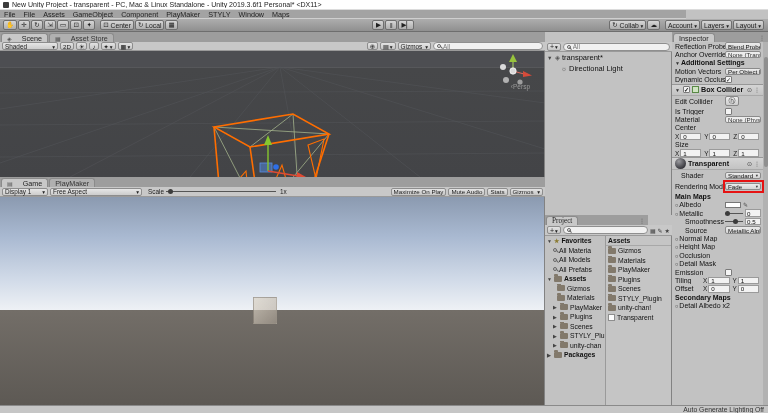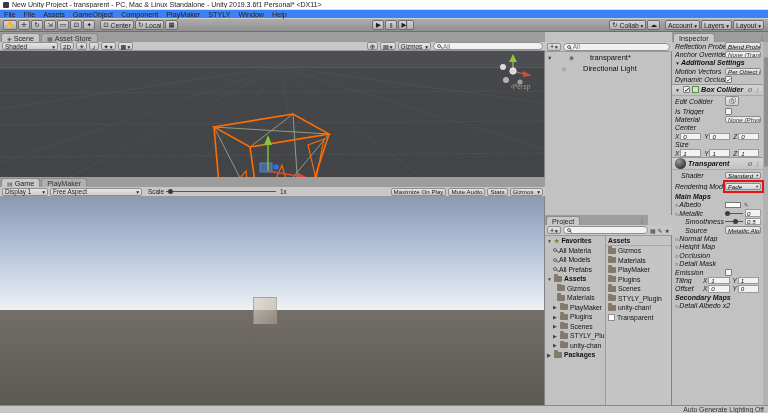--- a/index.html
+++ b/index.html
@@ -5,21 +5,21 @@
   * { margin:0; padding:0; box-sizing:border-box; }
   html,body { width:768px; height:413px; overflow:hidden; background:#c2c2c2;
     font-family:"Liberation Sans", sans-serif; -webkit-font-smoothing:antialiased; }
   #app { position:relative; width:768px; height:413px; }
 
   
   .titlebar { position:absolute; left:0; top:0; width:768px; height:10px; background:#ffffff;
     display:flex; align-items:center; gap:3px; padding:0 3px; border-bottom:1px solid #dcdcdc; }
   .unity-ic { width:6px; height:6px; background:#3c3c3c; border-radius:1px; flex-shrink:0; }
   .titletxt { font-size:7px; color:#222; white-space:nowrap; overflow:hidden; }
-  .menubar { position:absolute; left:0; top:10px; width:768px; height:9px; background:#3b82f6;
+  .menubar { position:absolute; left:0; top:10px; width:686px; height:9px; background:#a3a3a3;
     display:flex; align-items:center; gap:8px; padding:0 4px; border-bottom:1px solid #cfcfcf; }
   .menubar span { font-size:7.2px; color:#222; white-space:nowrap; }
 
   
   .toolbar { position:absolute; left:0; top:19px; width:768px; height:13px;
     background:linear-gradient(#adadad,#8f8f8f); border-bottom:1px solid #6e6e6e;
     display:flex; align-items:center; padding:0 3px; }
   .tbtn { height:10px; min-width:12px; background:linear-gradient(#d6d6d6,#aeaeae);
     border:1px solid #6f6f6f; border-radius:2px; display:flex; align-items:center; justify-content:center;
     font-size:6.5px; color:#222; padding:0 2px; margin-right:1px; white-space:nowrap; }
@@ -32,21 +32,21 @@
   .i-caret::before{content:"\25BE"; font-size:5.5px;} .i-sun::before{content:"\2600";}
   .i-audio::before{content:"\266A";} .i-fx::before{content:"\2726";} .i-grid::before{content:"\25A6";}
   .i-cam::before{content:"\25A4";} .i-light::before{content:"\263C";} .i-cube3::before{content:"\25A7";}
   .i-scene::before{content:"\25C8";} .i-dots::before{content:"\22EE";} .i-pick::before{content:"\2299";}
   .i-pencil::before{content:"\270E";} .i-tool::before{content:"\2719";} .i-star::before{content:"\2605";}
 
   
   .tabstrip { position:absolute; background:#9d9d9d; display:flex; align-items:flex-end; padding:0 1px; }
   .tab { height:9px; background:#c8c8c8; border:1px solid #8b8b8b; border-bottom:none;
     border-radius:3px 3px 0 0; font-size:7.2px; color:#222; display:flex; align-items:center;
-    gap:2px; padding:0 5px; margin-right:1px; white-space:nowrap; }
+    gap:10px; padding:0 5px; margin-right:1px; white-space:nowrap; }
   .tab.inactive { background:#b0b0b0; color:#333; }
   .tab .tic { font-size:6px; color:#555; }
   .subbar { position:absolute; background:#c8c8c8; border-bottom:1px solid #9a9a9a;
     display:flex; align-items:center; padding:0 2px; gap:2px; }
   .sbtn { height:8px; background:linear-gradient(#e3e3e3,#c6c6c6); border:1px solid #8d8d8d;
     border-radius:2px; font-size:6.2px; color:#222; display:flex; align-items:center; padding:0 2px; gap:1px; }
   .dd2 { height:8px; background:linear-gradient(#e6e6e6,#cccccc); border:1px solid #8d8d8d;
     border-radius:2px; font-size:6.4px; color:#222; display:flex; align-items:center;
     justify-content:space-between; padding:0 2px; gap:3px; white-space:nowrap; }
   .search { height:8px; background:#f1f1f1; border:1px solid #8f8f8f; border-radius:4px;
@@ -77,49 +77,49 @@
     background:linear-gradient(#736e68, #5d5954); }
   .game-cube { position:absolute; left:253px; top:100px; width:24px; height:27px;
     background:linear-gradient(135deg, rgba(222,214,200,.72), rgba(168,158,146,.6));
     border:1px solid rgba(120,112,102,.4); }
 
   
   .hier-tabs { left:545px; top:32px; width:127px; height:10px; }
   .hier-toolbar { left:545px; top:42px; width:127px; height:10px; }
   .hier-tree { position:absolute; left:545px; top:52px; width:127px; height:163px; background:#c2c2c2;
     border-right:1px solid #828282; }
-  .hrow { height:11px; display:flex; align-items:center; gap:16px; font-size:7.5px; color:#111;
+  .hrow { height:11px; display:flex; align-items:center; gap:2px; font-size:7.5px; color:#111;
     padding:0 2px; white-space:nowrap; }
   .hrow .fold-car { font-size:5.5px; color:#444; width:6px; }
   .hrow.child { padding-left:16px; }
   .hrow.selected { background:#4f80d0; color:#ffffff; }
   .hrow .tic { font-size:6.5px; color:#555; }
   .hrow.selected .tic { color:#e8e8e8; }
 
-  .proj-tabs { left:545px; top:215px; width:103px; height:10px; }
+  .proj-tabs { left:545px; top:215px; width:103px; height:10px;font-family:Liberation Serif, serif; }
   .proj-toolbar { left:545px; top:225px; width:127px; height:11px; }
   .proj-body { position:absolute; left:545px; top:236px; width:127px; height:169px; display:flex;
     border-right:1px solid #828282; }
   .proj-left { width:61px; border-right:1px solid #9a9a9a; background:#c2c2c2; overflow:hidden; }
   .proj-right { flex:1; background:#c5c5c5; overflow:hidden; }
   .prow { height:9.5px; display:flex; align-items:center; gap:2px; font-size:6.8px; color:#111;
     padding:0 1px 0 2px; white-space:nowrap; overflow:hidden; }
   .prow .fold-car { font-size:5px; color:#444; width:5px; flex-shrink:0; }
   .prow.ind1 { padding-left:8px; } .prow.ind2 { padding-left:12px; }
   .prow.bold { font-weight:bold; }
   .fold { width:8px; height:6px; background:#82796b; border-radius:1px; position:relative; flex-shrink:0; }
   .fold::before { content:""; position:absolute; top:-2px; left:0; width:4px; height:2px;
     background:#82796b; border-radius:1px 1px 0 0; }
   .mat-ic { width:7px; height:7px; background:#fdfdfd; border:1px solid #8e8e8e; flex-shrink:0; }
   .proj-right .hdrrow { font-weight:bold; border-bottom:1px solid #a8a8a8; height:10px; }
 
   
   .insp-tabs { left:672px; top:32px; width:96px; height:10px; }
   .insp-body { position:absolute; left:672px; top:42px; width:96px; height:268px; background:#c2c2c2;
-    overflow:hidden; padding-right:5px;font-style:italic; }
+    overflow:hidden; padding-right:5px; }
   .insp-scroll { position:absolute; right:0px; top:42px; width:5px; height:363px; background:#b2b2b2; }
   .insp-thumb { position:absolute; left:0.5px; top:15px; width:4px; height:110px; background:#8f8f8f; border-radius:2px; }
   .irow { display:flex; align-items:center; height:8.4px; padding:0 2px 0 3px; font-size:7px; color:#111; }
   .ilbl { width:50px; flex-shrink:0; white-space:nowrap; overflow:hidden; }
   .ilbl .slot { font-size:5.5px; color:#333; margin-right:1px; }
   .ival { flex:1; display:flex; align-items:center; min-width:0; position:relative; }
   .sect { font-weight:bold; }
   .fold-car-i { font-size:5px; color:#333; margin-right:1px; }
   .dd { flex:1; height:7.6px; background:linear-gradient(#ececec,#d4d4d4); border:1px solid #8b8b8b;
     border-radius:2px; display:flex; align-items:center; justify-content:space-between; gap:1px;
@@ -176,21 +176,21 @@
 
   <div class="menubar">
     <span>File</span>
     <span>File</span>
     <span>Assets</span>
     <span>GameObject</span>
     <span>Component</span>
     <span>PlayMaker</span>
     <span>STYLY</span>
     <span>Window</span>
-    <span>Help</span>
+    <span>Maps</span>
   </div>
 
   <div class="toolbar">
     <span class="tbtn i-hand"></span>
     <span class="tbtn i-move"></span>
     <span class="tbtn i-rot"></span>
     <span class="tbtn i-scale"></span>
     <span class="tbtn i-rect"></span>
     <span class="tbtn i-trans"></span>
     <span class="tbtn i-custom"></span>

